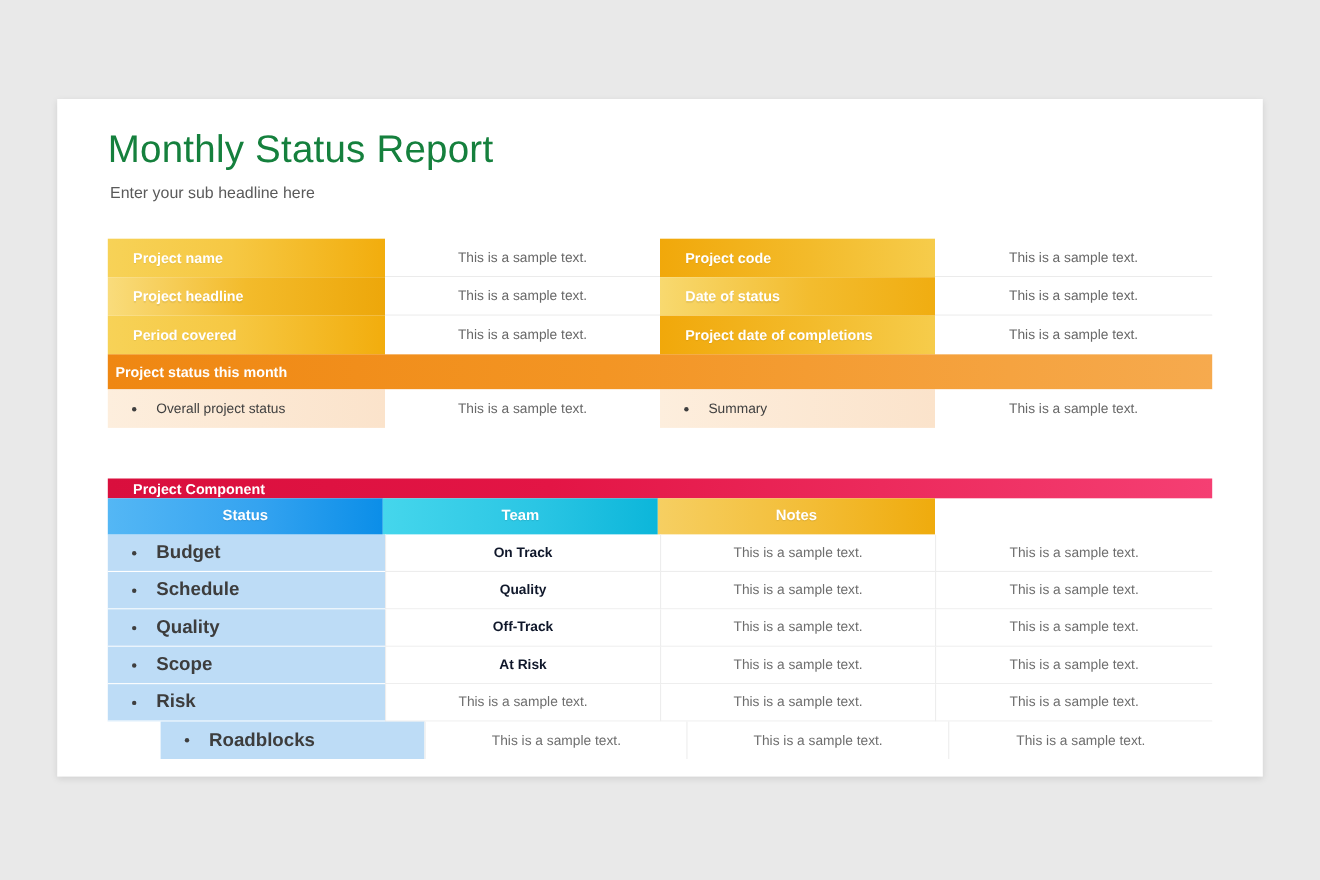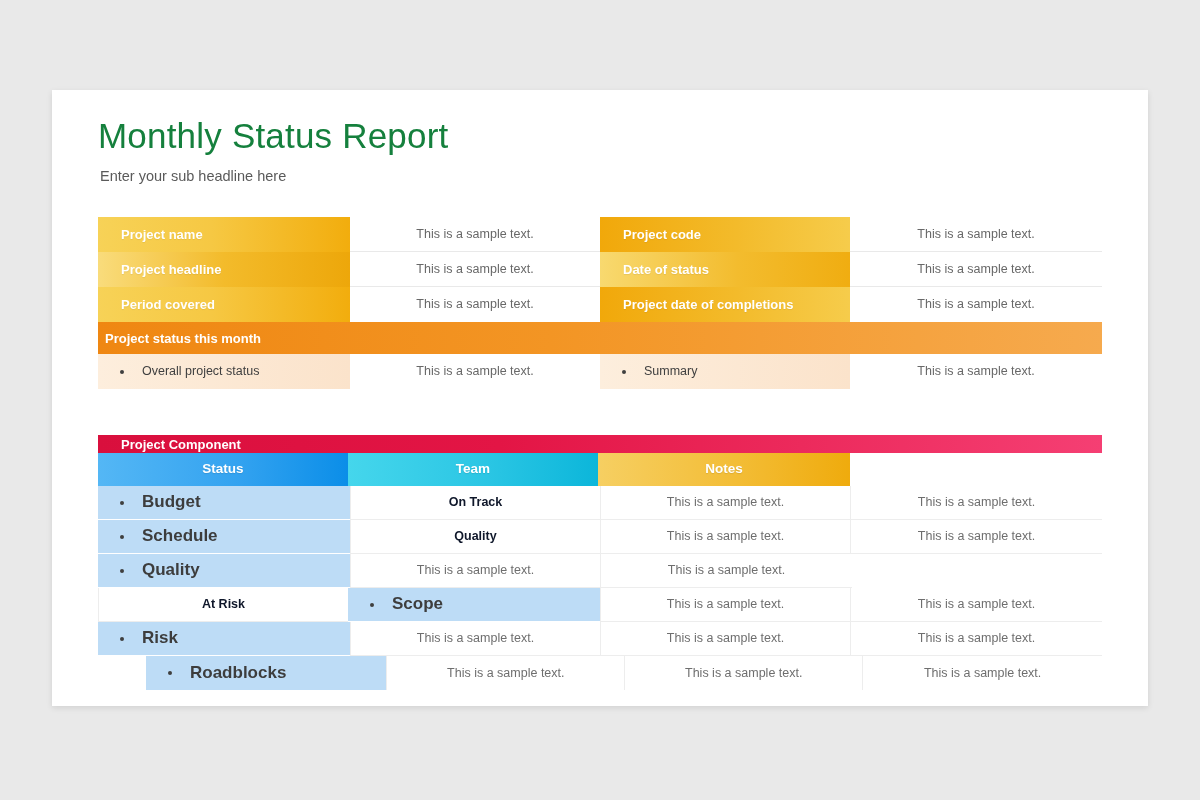--- a/index.html
+++ b/index.html
@@ -248,30 +248,31 @@
       <div class="cell c2 data-cell status-strong">Quality</div>
       <div class="cell c3 data-cell">This is a sample text.</div>
       <div class="cell c4 data-cell">This is a sample text.</div>
     </div>
 
     <div class="row data-row">
       <div class="cell c1 comp-cell">
         <span class="bullet"></span>
         <span>Quality</span>
       </div>
-      <div class="cell c3 data-cell">This is a sample text.</div>
-      <div class="cell c4 data-cell">This is a sample text.</div>
-    </div>
-
-    <div class="row data-row">
+      <div class="cell c2 data-cell status-strong">Off-Track</div>
+      <div class="cell c3 data-cell">This is a sample text.</div>
+      <div class="cell c4 data-cell">This is a sample text.</div>
+    </div>
+
+    <div class="row data-row">
+      <div class="cell c1 comp-cell">
+        <span class="bullet"></span>
+        <span>Scope</span>
+      </div>
       <div class="cell c2 data-cell status-strong">At Risk</div>
-      <div class="cell c1 comp-cell">
-        <span class="bullet"></span>
-        <span>Scope</span>
-      </div>
       <div class="cell c3 data-cell">This is a sample text.</div>
       <div class="cell c4 data-cell">This is a sample text.</div>
     </div>
 
     <div class="row data-row">
       <div class="cell c1 comp-cell">
         <span class="bullet"></span>
         <span>Risk</span>
       </div>
       <div class="cell c2 data-cell">This is a sample text.</div>

